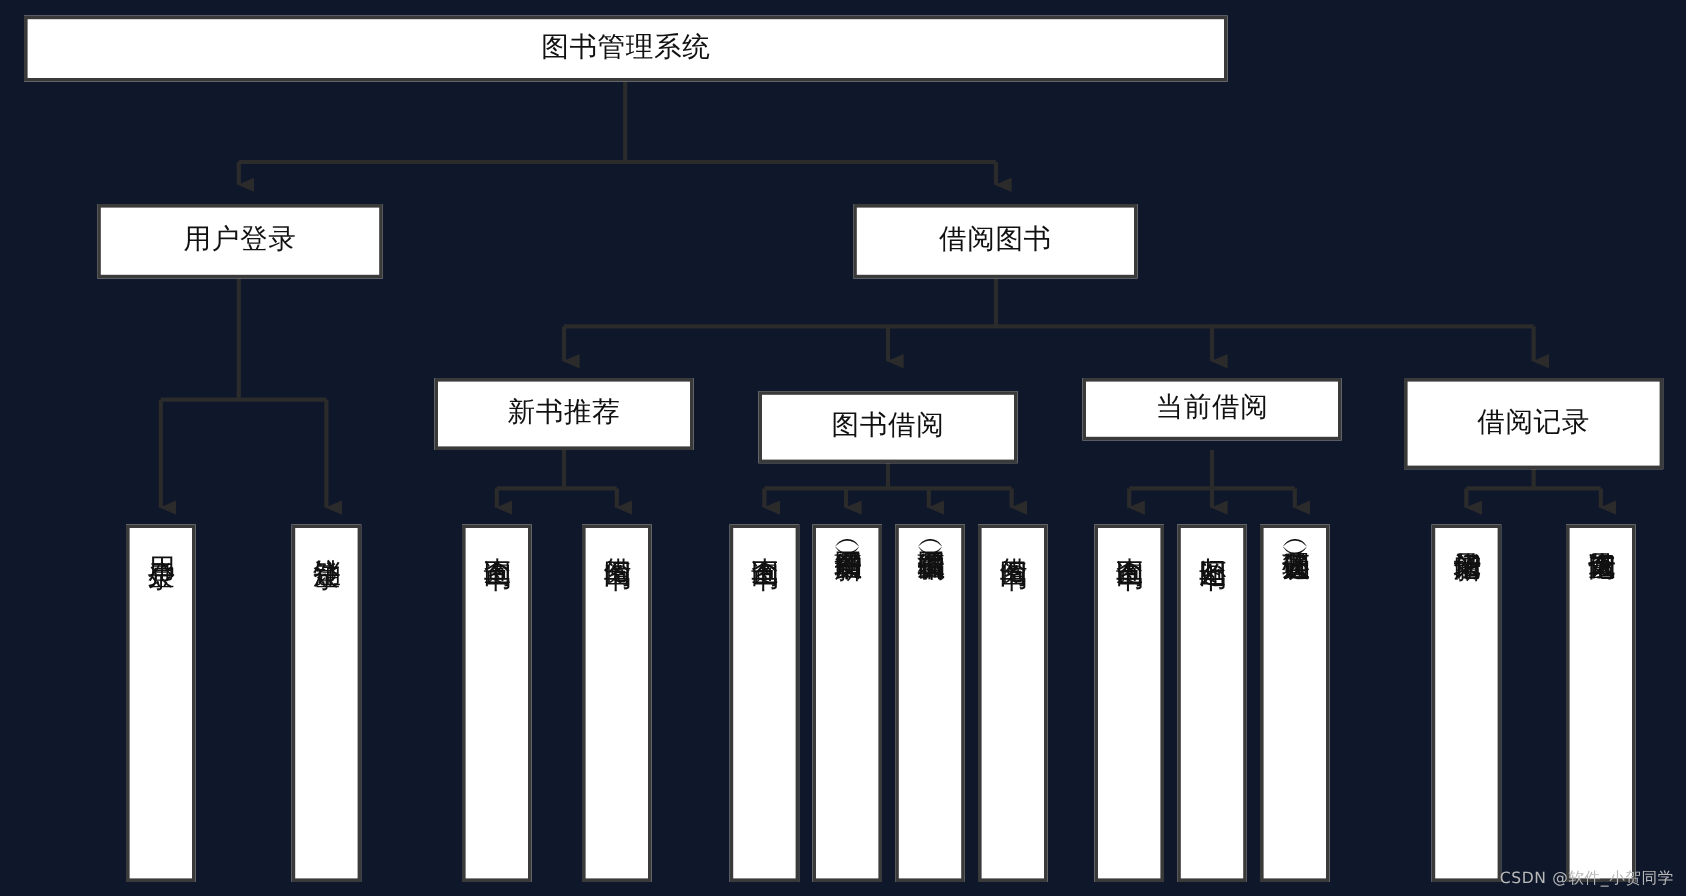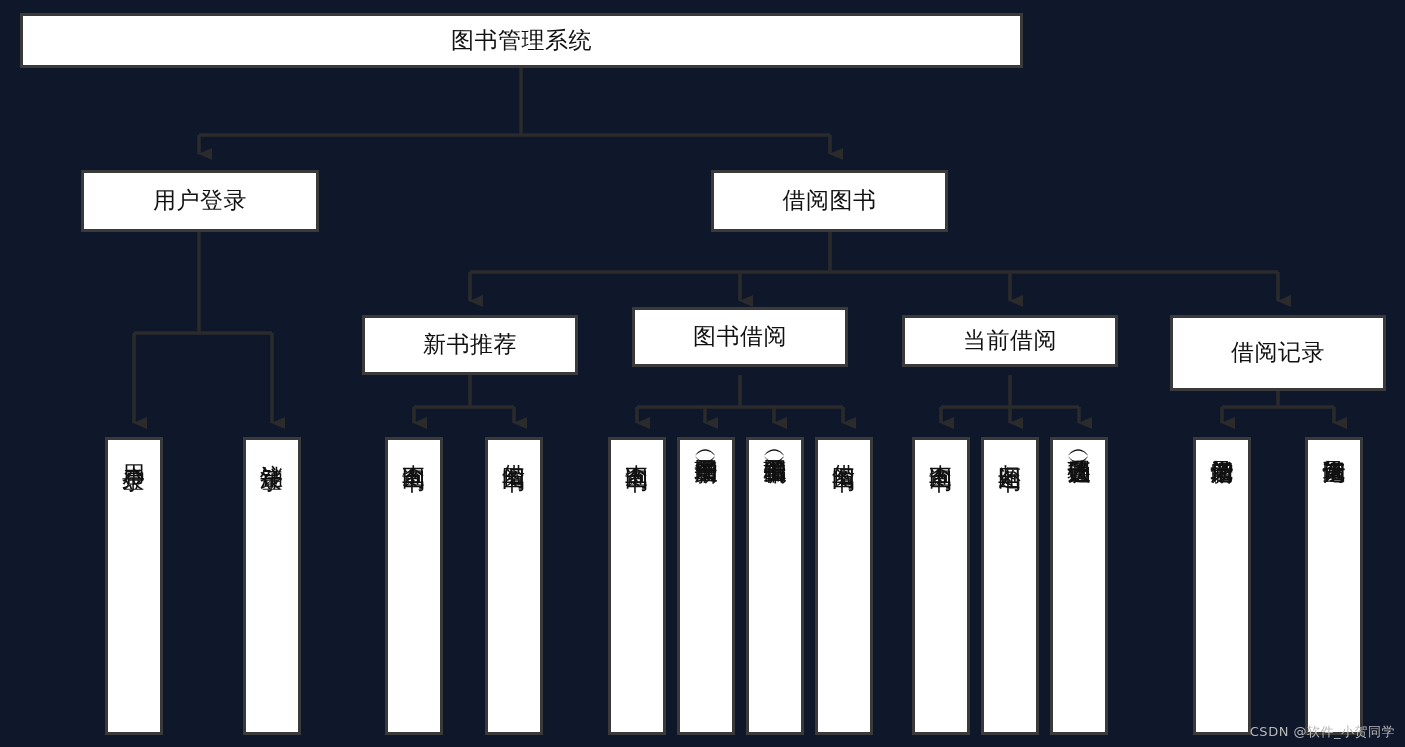--- a/index.html
+++ b/index.html
@@ -145,21 +145,21 @@
   </div>
 
   <div class="node" style="left:711px; top:170px; width:237px; height:62px;">
     <span class="label">借阅图书</span>
   </div>
 
   <div class="node" style="left:362px; top:315px; width:216px; height:60px;">
     <span class="label">新书推荐</span>
   </div>
 
-  <div class="node" style="left:632px; top:307px; width:216px; height:60px;">
+  <div class="node" style="left:632px; top:326px; width:216px; height:60px;">
     <span class="label">图书借阅</span>
   </div>
 
   <div class="node" style="left:902px; top:315px; width:216px; height:52px;">
     <span class="label">当前借阅</span>
   </div>
 
   <div class="node" style="left:1170px; top:315px; width:216px; height:76px;">
     <span class="label">借阅记录</span>
   </div>

